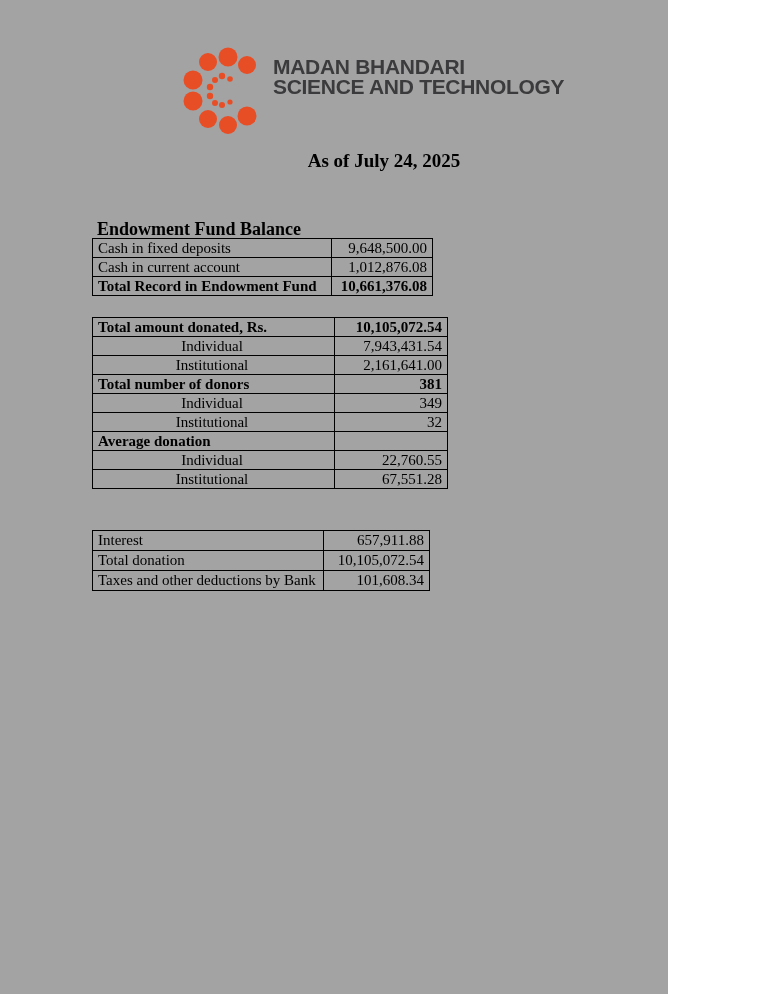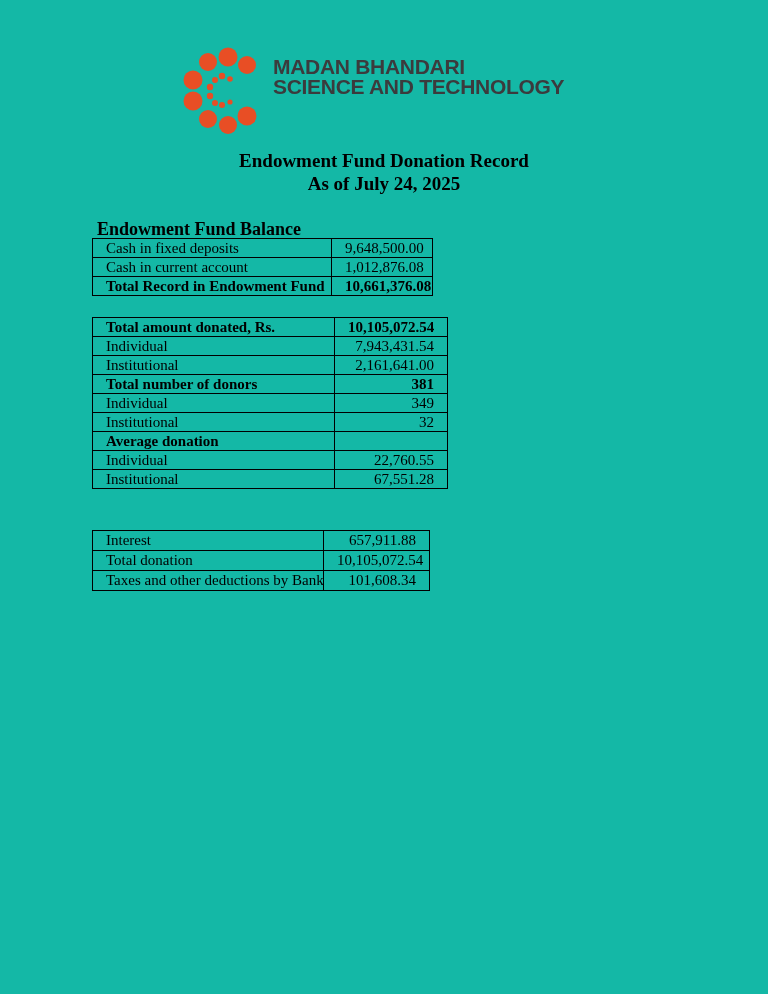--- a/index.html
+++ b/index.html
@@ -1,20 +1,20 @@
 <!DOCTYPE html>
 <html><head>
 <meta charset="utf-8">
 <style>
   * { margin:0; padding:0; box-sizing:border-box; }
   html,body { background:#ffffff; }
   .page {
     position:relative;
-    width:768px; height:994px;
-    background:#14b8a6;
+    width:668px; height:994px;
+    background:#a3a3a3;
     font-family:"Liberation Serif", serif;
     color:#000000;
     overflow:hidden;
   }
 
   
   .logo-mark { position:absolute; left:183px; top:47px; }
   .logo-text {
     position:absolute; left:273px; top:57px;
     font-family:"Liberation Sans", sans-serif;
@@ -38,27 +38,27 @@
   }
 
   
   .tbl {
     position:absolute;
     border-collapse:collapse; table-layout:fixed;
     font-size:15px;
   }
   .tbl td {
     border:1px solid #000;
-    padding:0 13px;
+    padding:0 5px;
     height:19px;
     vertical-align:middle;
     overflow:hidden; white-space:nowrap;
   }
   .tbl td.value { text-align:right; }
-  .tbl td.label.indent { text-align:left; padding-right:8px;margin-left:16px; }
+  .tbl td.label.indent { text-align:center; padding-right:8px;margin-left:16px; }
   .tbl tr.bold td { font-weight:bold; }
 
   #tbl-balance  { left:92px; top:238px; width:340px; }
   #tbl-donation { left:92px; top:317px; width:355px;font-family:Liberation Serif, serif; }
   #tbl-cash     { left:92px; top:530px; width:337px; }
   #tbl-cash td  { height:20px; }
 </style>
 </head>
 <body>
 
@@ -86,21 +86,20 @@
       <circle cx="47" cy="55" r="2.6"></circle>
     </g>
   </svg>
 
   <div class="logo-text">
     <div>MADAN BHANDARI</div>
     <div>SCIENCE AND TECHNOLOGY</div>
   </div>
 
   <div class="doc-title">
-    <div>Endowment Fund Donation Record</div>
     <div>As of July 24, 2025</div>
   </div>
 
   <div class="tbl-caption">Endowment Fund Balance</div>
 
   <table class="tbl" id="tbl-balance">
     <colgroup>
         <col style="width:239px">
         <col style="width:101px">
       </colgroup>

